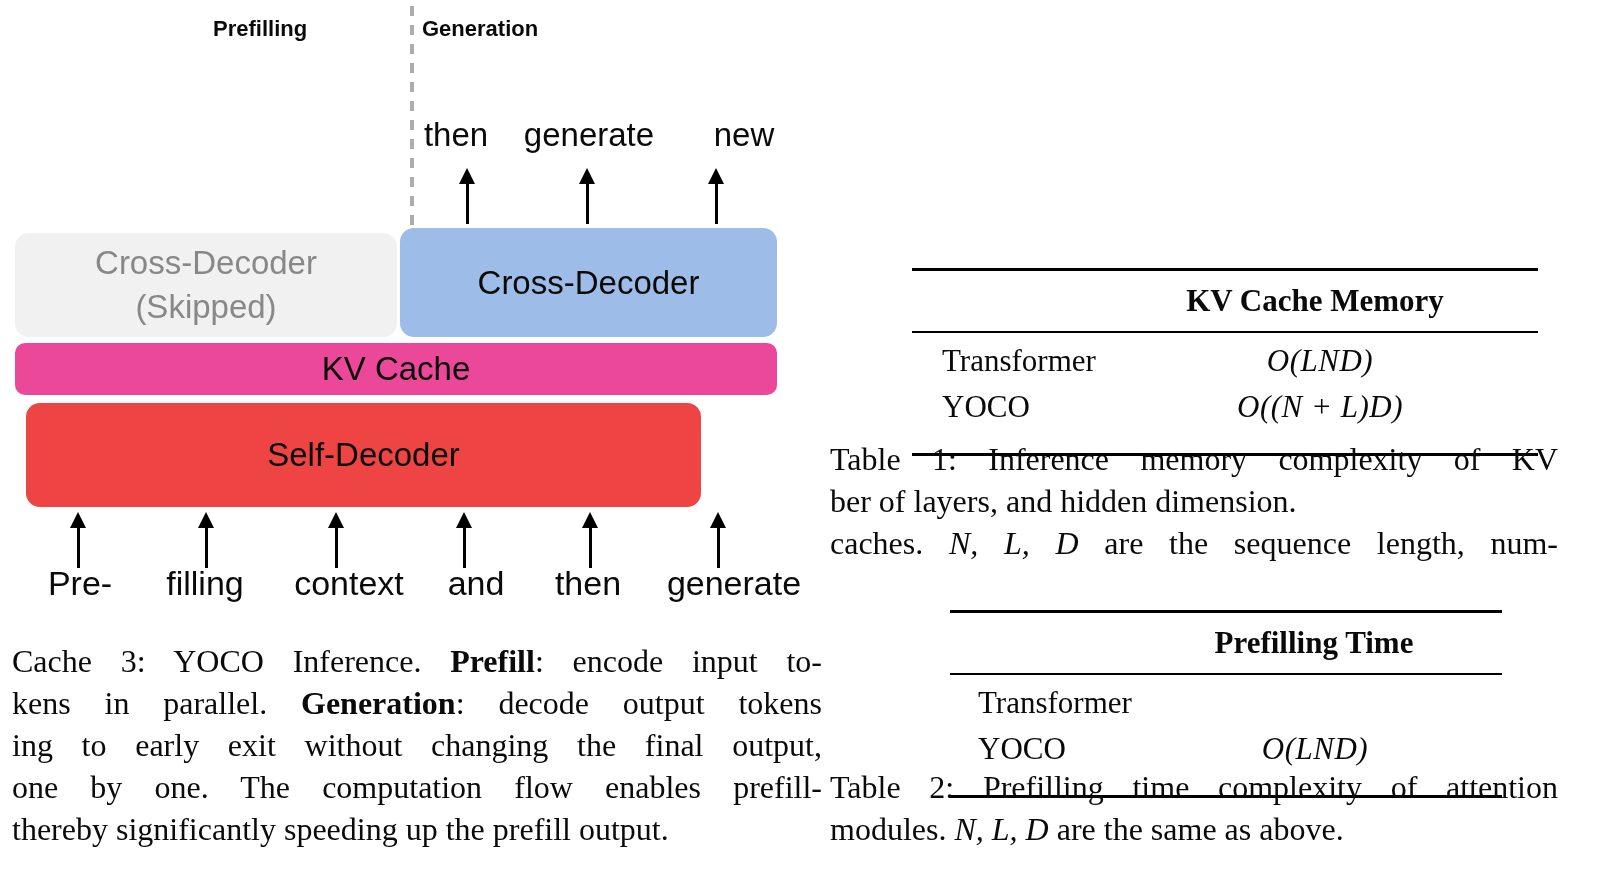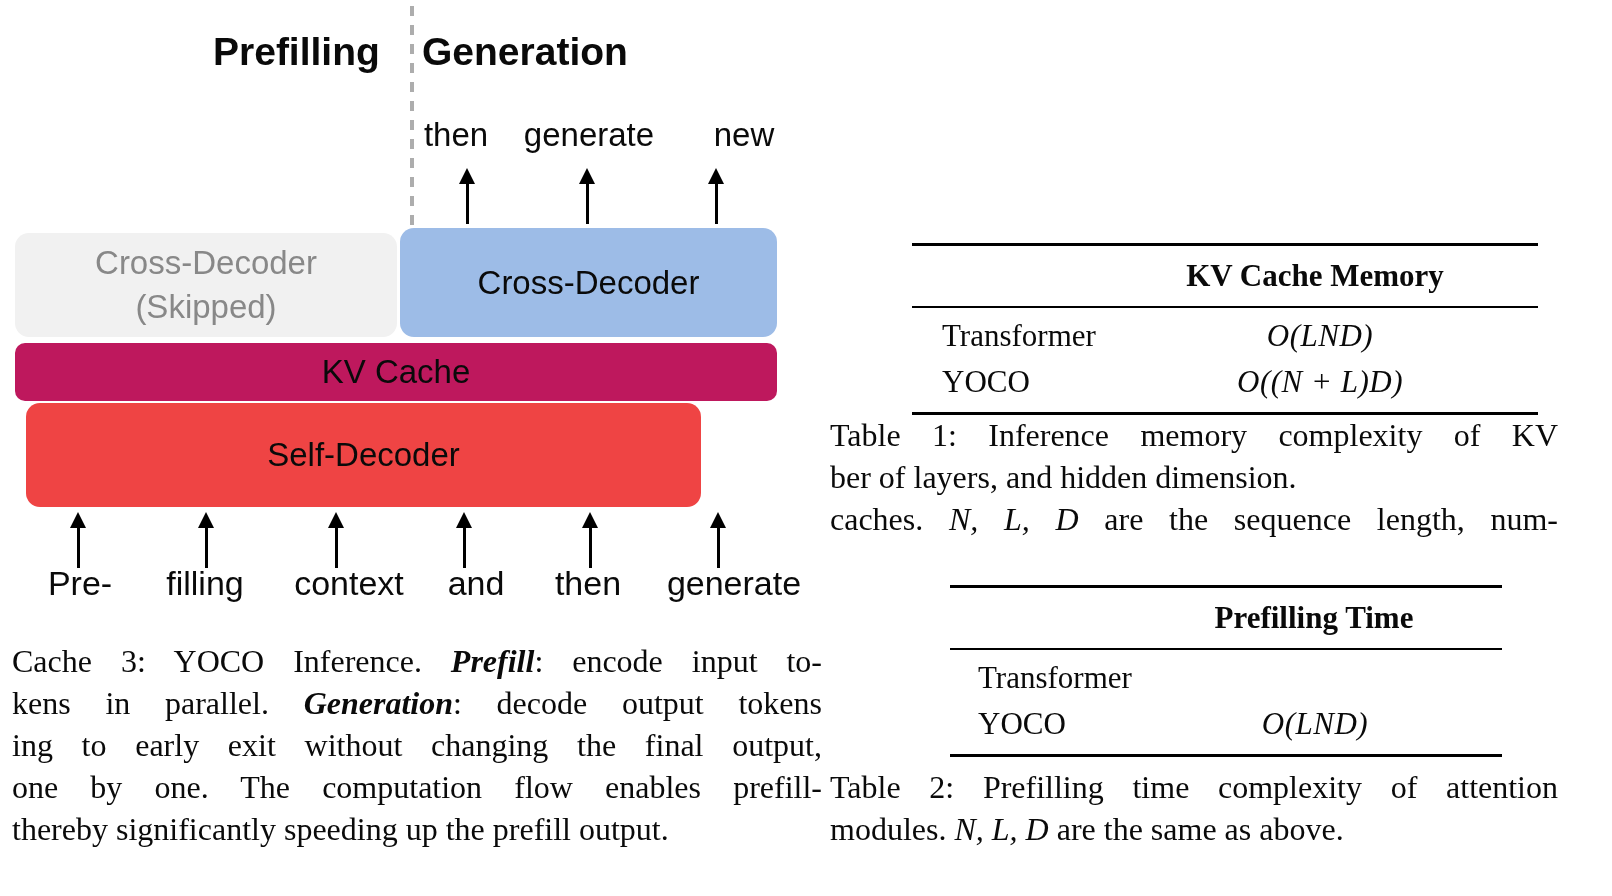--- a/index.html
+++ b/index.html
@@ -1,21 +1,21 @@
 <!DOCTYPE html>
 <html><head>
 <meta charset="utf-8">
 <style>
   html,body { margin:0; padding:0; background:#ffffff; }
   .page {
     position:relative; width:1612px; height:896px; background:#ffffff;
     font-family:"Liberation Sans", sans-serif; color:#0a0a0a; overflow:hidden;
   }
   
-  .phase-label { position:absolute; top:30px; font-weight:bold; font-size:39px; }
+  .phase-label { position:absolute; top:16px; font-weight:bold; font-size:22px; }
   .lbl-prefilling { left:213px; }
   .lbl-generation { left:422px; }
   .dash-line {
     position:absolute; left:410px; top:6px; width:4px; height:222px;
     background:repeating-linear-gradient(to bottom,#adadad 0px,#adadad 10px,transparent 10px,transparent 19px);
   }
   .out-tok { position:absolute; top:116px; transform:translateX(-50%); font-size:33px; white-space:nowrap; }
   .in-tok  { position:absolute; top:564px; transform:translateX(-50%); font-size:34px; white-space:nowrap; }
   .arr { position:absolute; width:16px; height:56px; }
   .arr::before {
@@ -24,49 +24,49 @@
   .arr::after {
     content:""; position:absolute; left:50%; top:0; margin-left:-8px; width:0; height:0;
     border-left:8px solid transparent; border-right:8px solid transparent; border-bottom:16px solid #000;
   }
   .box {
     position:absolute; display:flex; flex-direction:column; align-items:center; justify-content:center;
     border-radius:14px; font-size:33px; text-align:center; line-height:44px;
   }
   .box-skipped { left:15px;  top:233px; width:382px; height:104px; background:#f1f1f1; color:#888888; }
   .box-cross   { left:400px; top:228px; width:377px; height:109px; background:#9dbce7; }
-  .box-kv      { left:15px;  top:343px; width:762px; height:58px;  background:#be185d; border-radius:10px; }
+  .box-kv      { left:15px;  top:343px; width:762px; height:52px;  background:#ec4899; border-radius:10px; }
   .box-self    { left:26px;  top:403px; width:675px; height:104px; background:#ef4444; }
   
   .sercap { font-family:"Liberation Serif", serif; font-size:32px; line-height:42px; }
   .fig-cap { position:absolute; left:12px; top:640px; width:810px; }
   .capline { text-align:justify; }
   .capline.just { text-align-last:justify; -moz-text-align-last:justify; }
-  .b { font-weight:bold;font-style:italic; }
+  .b { font-weight:bold; }
   .i { font-style:italic; }
   
-  .tbl { position:absolute; font-family:"Liberation Serif", serif; font-size:31px; }
+  .tbl { position:absolute; font-family:"Liberation Serif", serif; font-size:31px;margin-top:25px; }
   .tbl1 { left:912px; top:243px; width:626px; }
   .tbl2 { left:950px; top:585px; width:552px; }
   .rule-thick { border-top:3px solid #000; }
   .rule-thin  { border-top:2px solid #000; }
   .t-head { height:60px; display:flex; align-items:center; }
   .tbl1 .t-head { padding-left:180px; }
   .tbl2 .t-head { padding-left:176px; }
   .t-head span { flex:1; text-align:center; font-weight:bold; }
-  .t-body { padding:5px 0 7px; }
+  .t-body { padding:5px 0 23px; }
   .t-row { display:flex; align-items:center; height:46px; }
   .t-name { width:240px; padding-left:30px; }
   .tbl2 .t-name { padding-left:28px; }
   .t-formula { flex:1; text-align:center; }
   .tbl1 .t-formula { padding-right:80px; }
   .tbl2 .t-formula { padding-right:90px; }
   .math { font-style:italic; letter-spacing:0.5px; }
   .tcap { position:absolute; left:830px; width:728px; }
-  .tcap1 { top:414px; }
+  .tcap1 { top:438px; }
   .tcap2 { top:766px; }
 </style>
 </head>
 <body>
 
 <div class="page">
 
   <div class="phase-label lbl-prefilling">Prefilling</div>
   <div class="phase-label lbl-generation">Generation</div>
   <div class="dash-line"></div>

